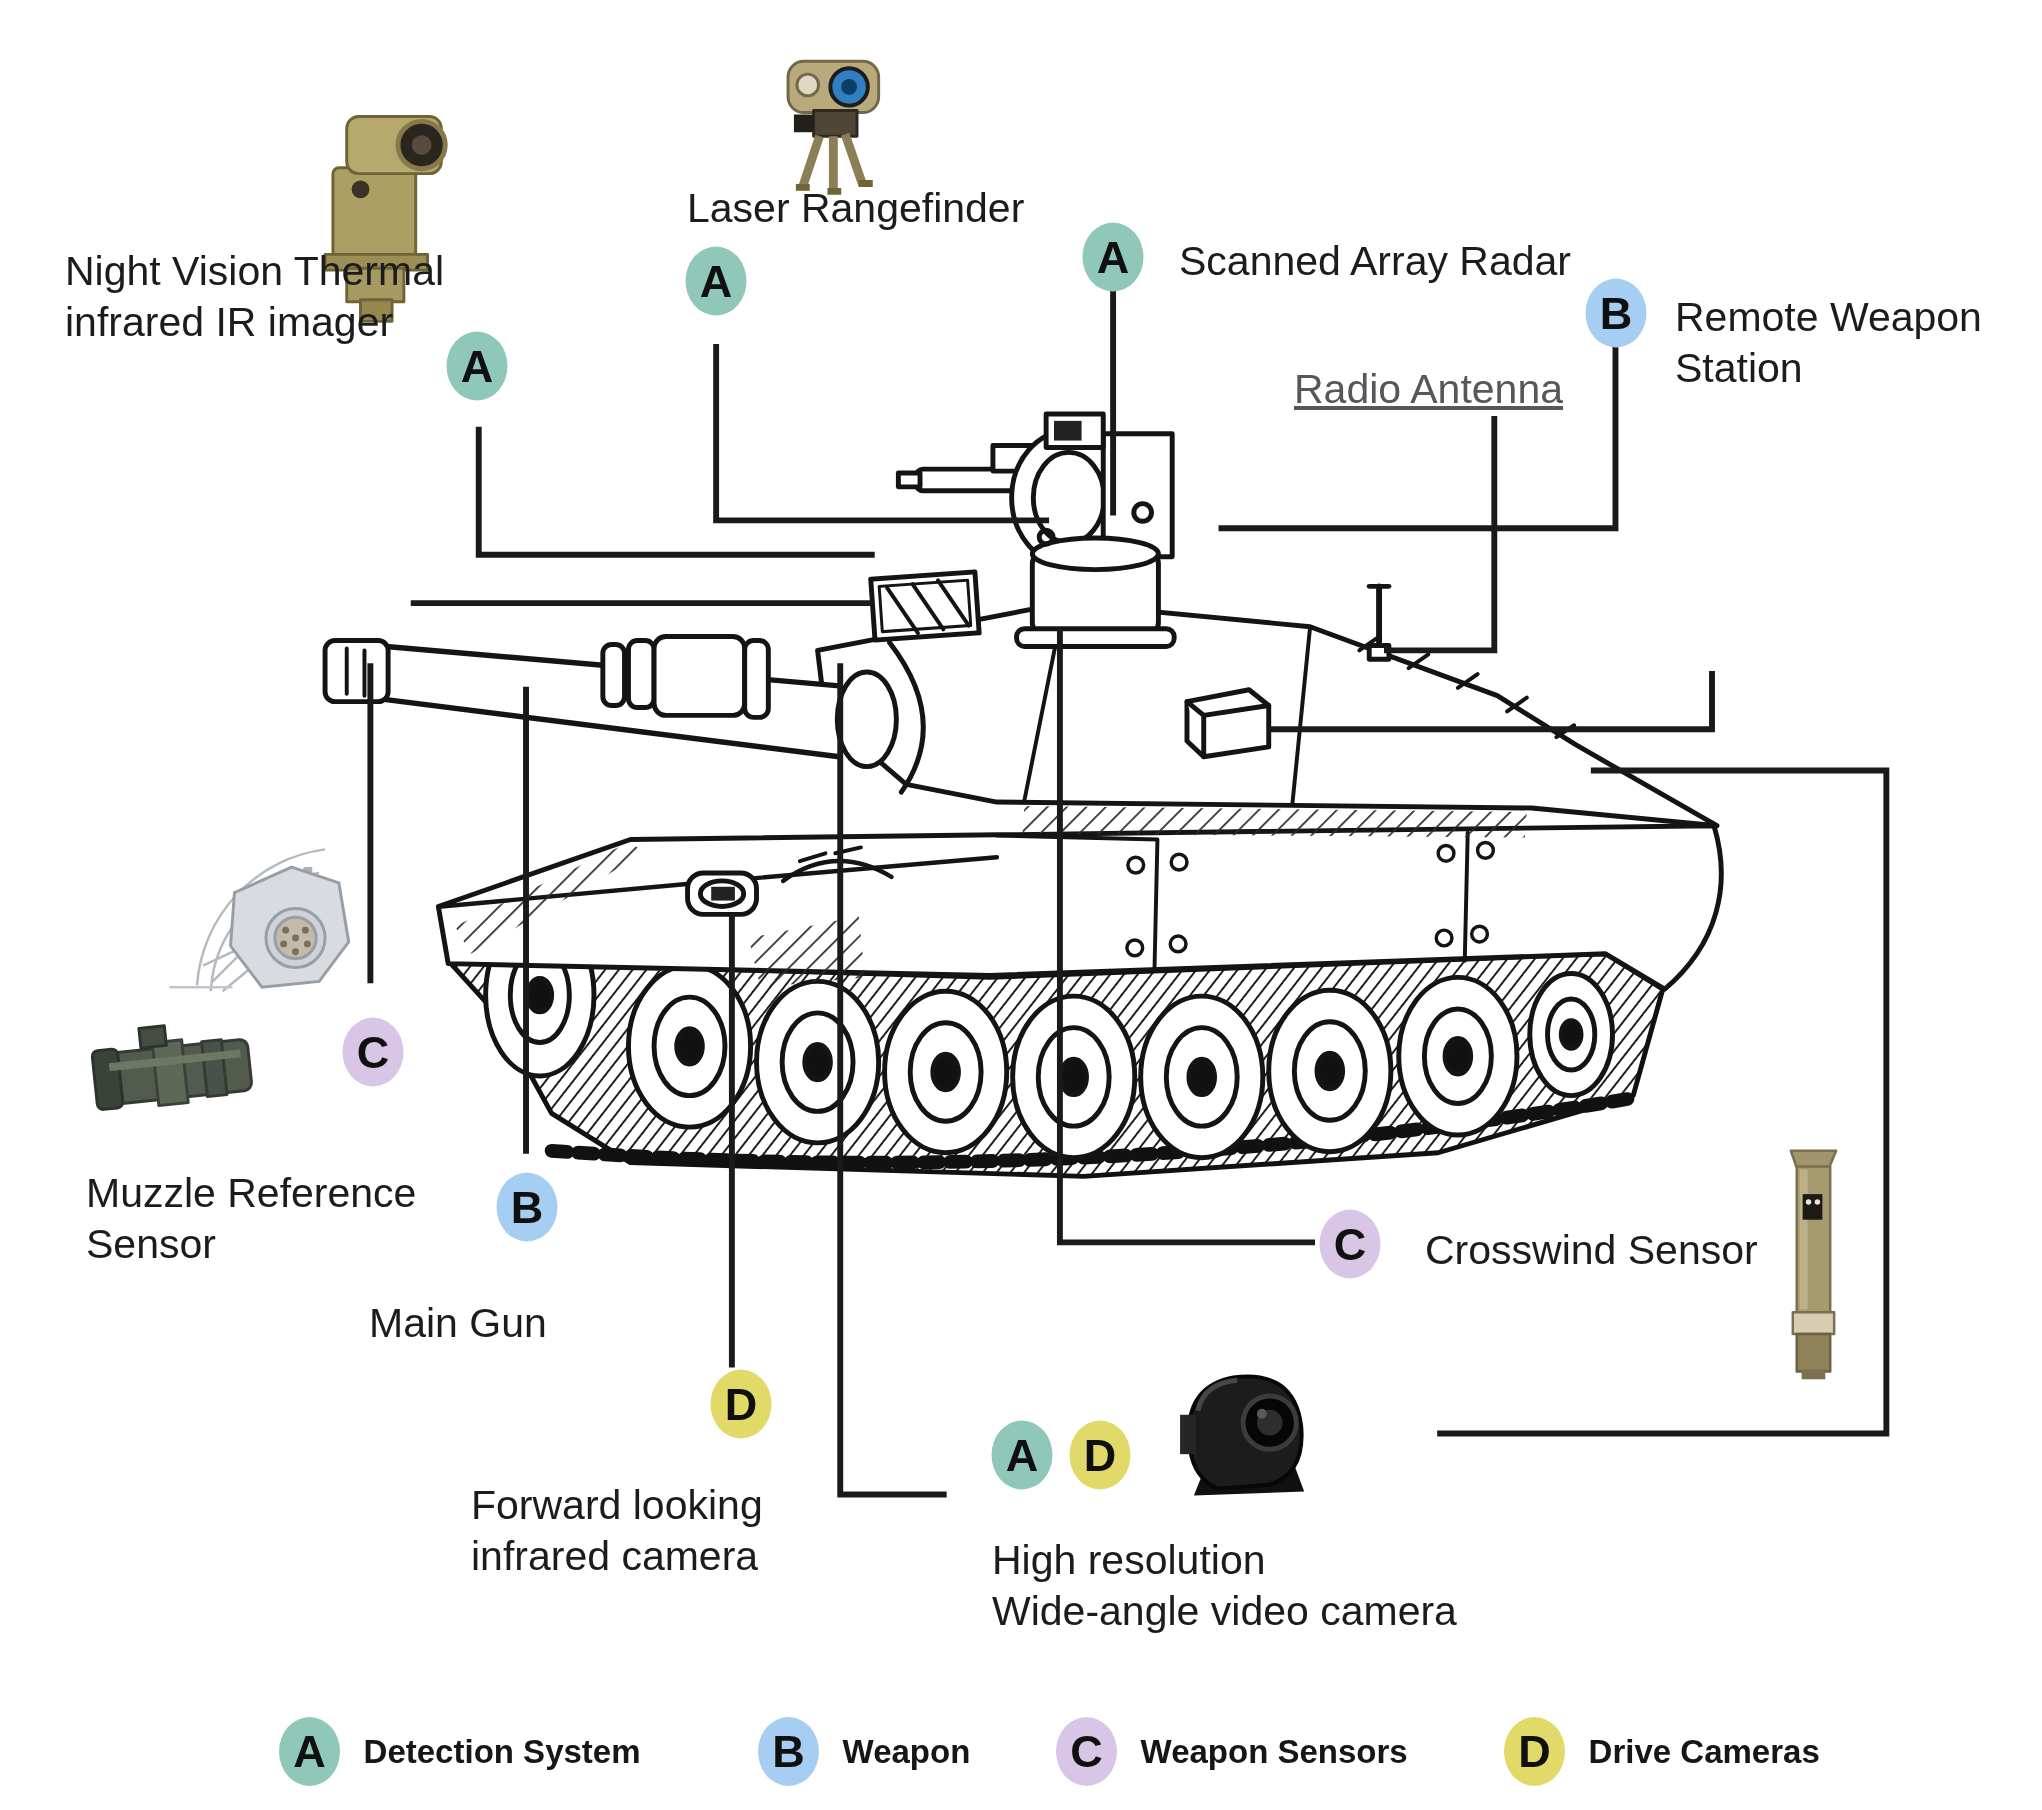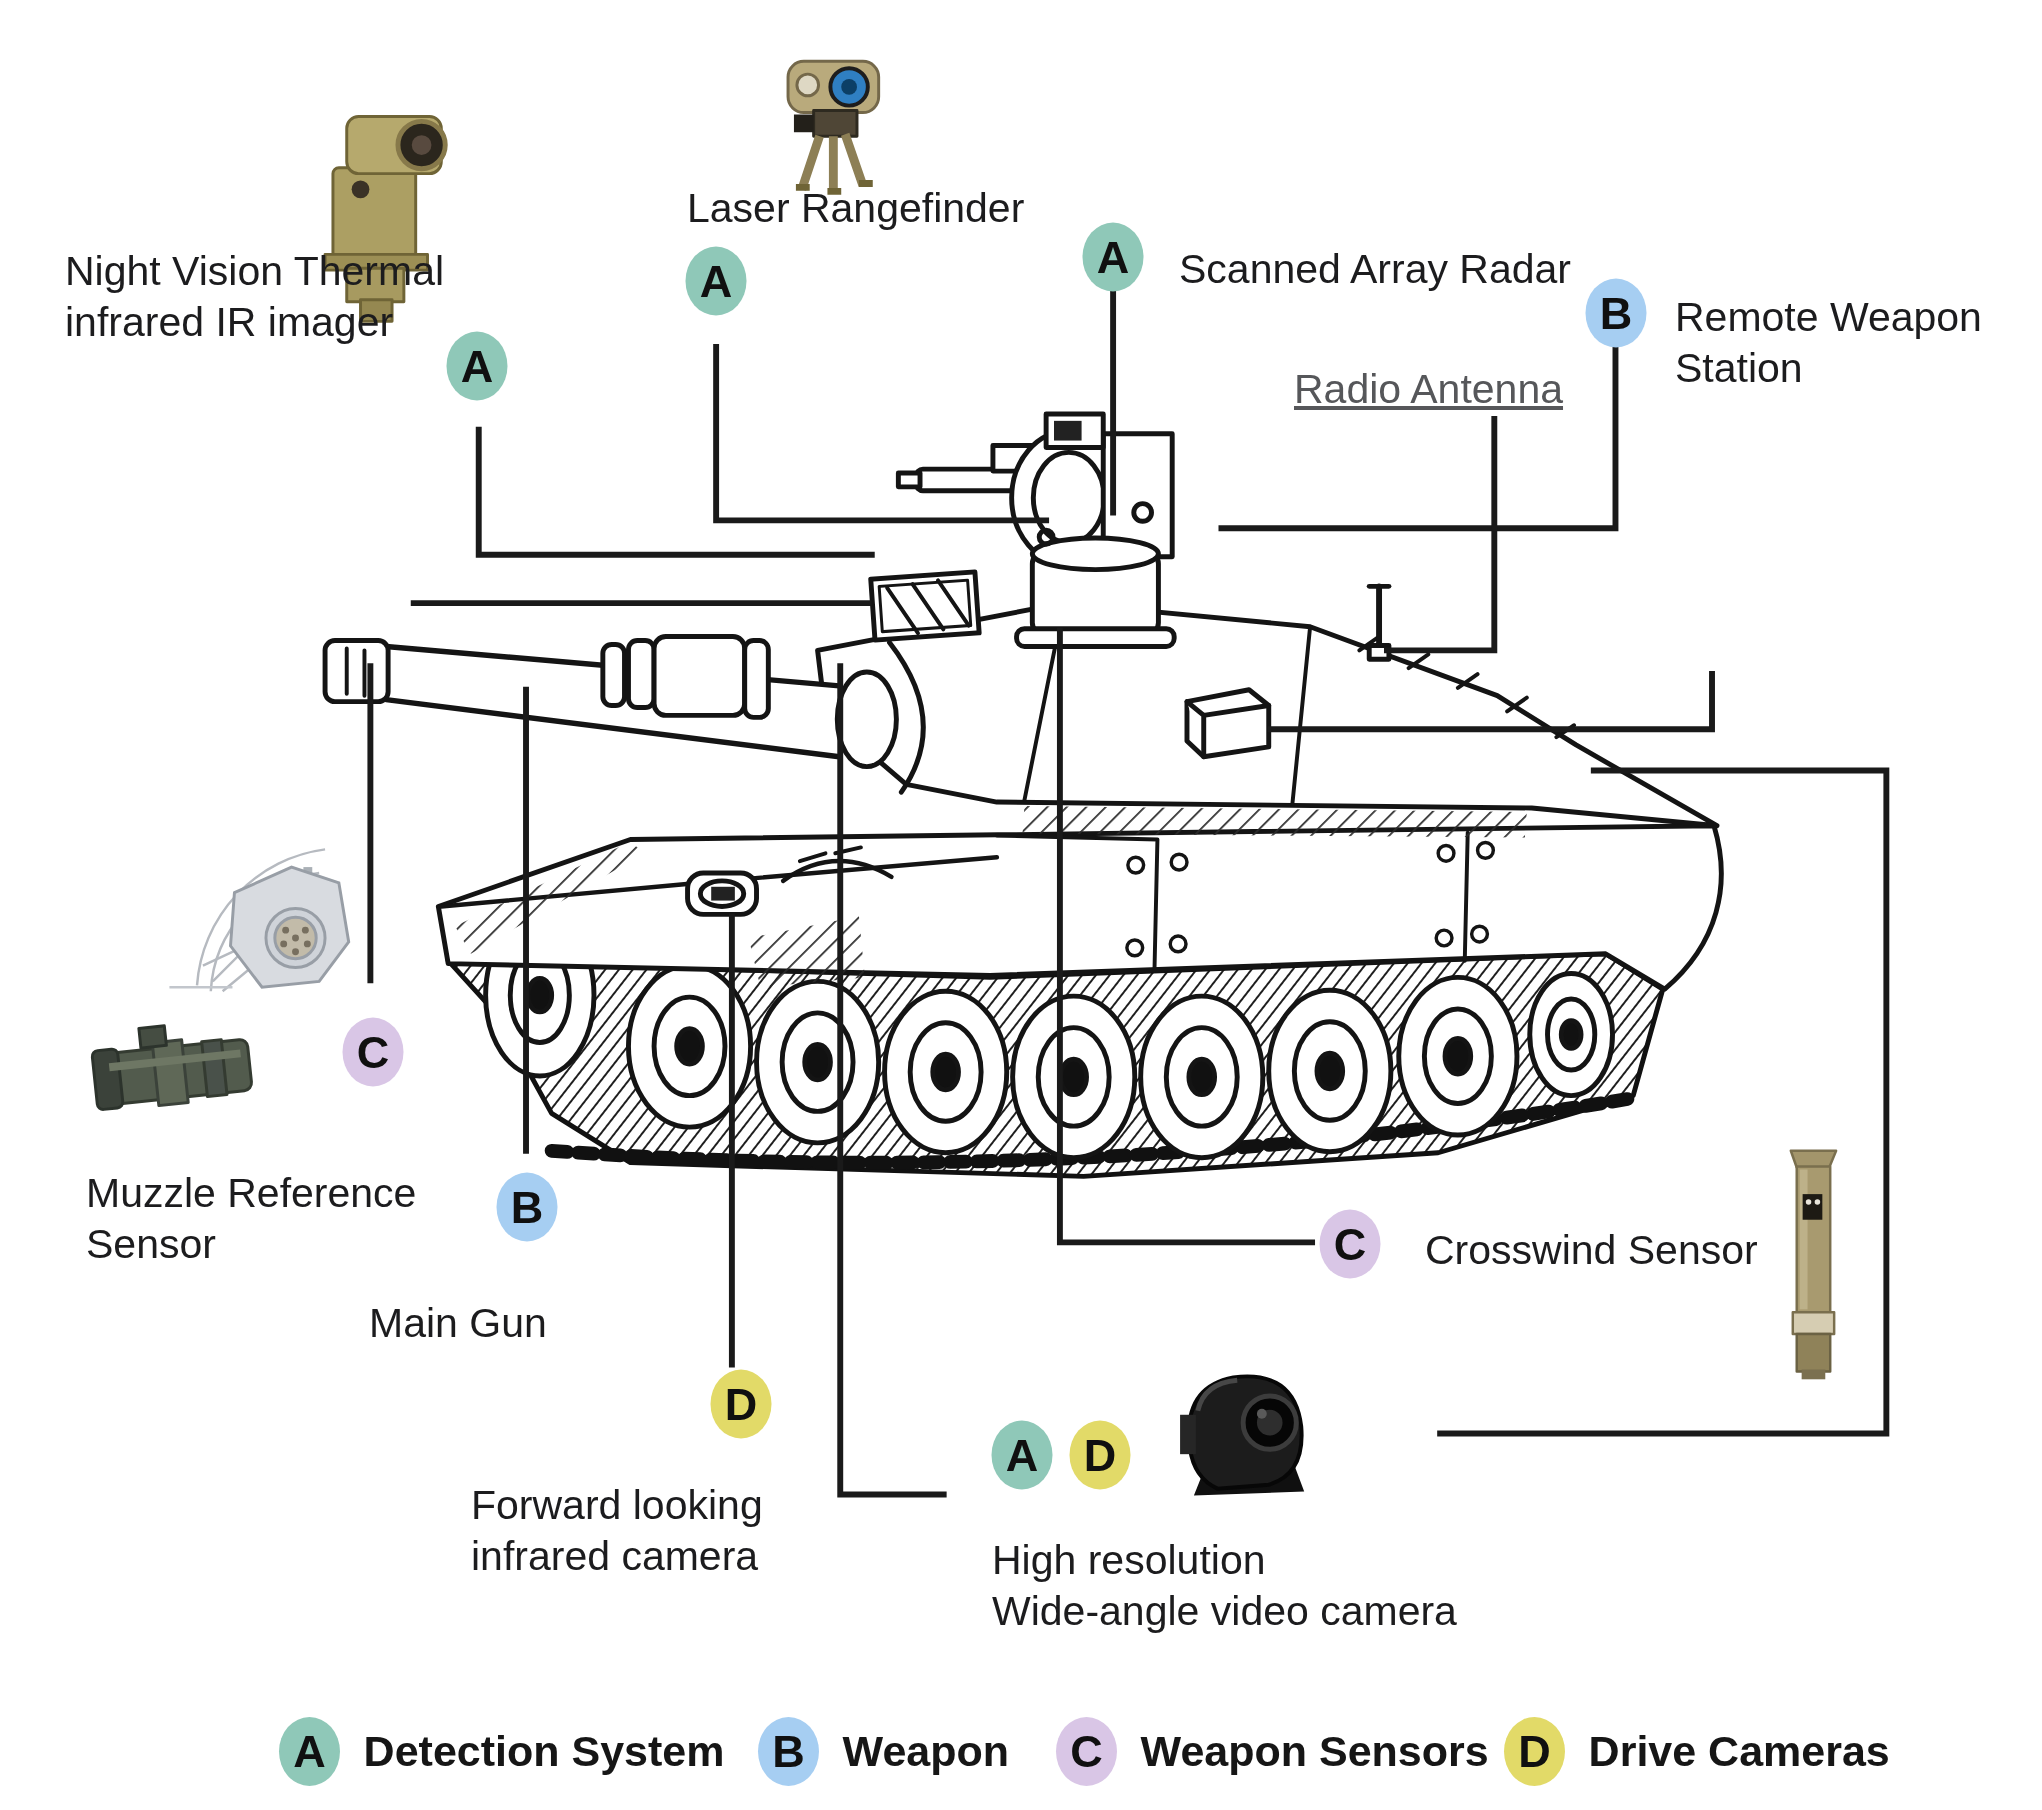--- a/index.html
+++ b/index.html
@@ -7,21 +7,21 @@
           font-family:"Liberation Sans","DejaVu Sans",sans-serif;}
   .art{position:absolute;left:0;top:0;width:2042px;height:1811px;}
   .label{position:absolute;font-weight:400;font-size:41px;line-height:1.25;color:#1c1c1e;
          white-space:pre-line;}
   .label.dim{font-weight:400;color:#56575a;text-decoration:underline;}
   .badge{position:absolute;width:61px;height:69px;border-radius:50%;
          display:flex;align-items:center;justify-content:center;
          font-weight:700;font-size:45px;color:#101010;transform:translate(-50%,-50%);}
   .legend-item{position:absolute;display:flex;align-items:center;gap:23.6px;}
   .legend-item .badge{position:static;transform:none;flex:0 0 auto;}
-  .legend-label{font-weight:700;font-size:43px;color:#161616;white-space:nowrap;}
+  .legend-label{font-weight:700;font-size:33px;color:#161616;white-space:nowrap;}
 </style>
 </head>
 <body>
 
 <div class="canvas">
 
   <svg class="art" viewBox="0 0 2073 1838">
     <defs>
       <pattern id="hatch" width="14" height="14" patternUnits="userSpaceOnUse" patternTransform="rotate(45)">
         <line x1="0" y1="0" x2="0" y2="14" stroke="#2a2a2a" stroke-width="3.5"></line>
@@ -260,21 +260,21 @@
       <path d="M743,930 V1385"></path>
       <path d="M853,676 V1517 H958"></path>
       <path d="M1076,640 V1261 H1332"></path>
       <path d="M1618,782 H1915 V1455 H1462"></path>
     </g>
   </svg>
 
   <div class="label" style="left:65px;top:246px">Night Vision Thermal
 infrared IR imager</div>
   <div class="label" style="left:687px;top:183px">Laser Rangefinder</div>
-  <div class="label" style="left:1179px;top:244px">Scanned Array Radar</div>
+  <div class="label" style="left:1179px;top:236px">Scanned Array Radar</div>
   <div class="label" style="left:1675px;top:292px">Remote Weapon
 Station</div>
   <div class="label dim" style="left:1294px;top:364px">Radio Antenna</div>
   <div class="label" style="left:86px;top:1168px">Muzzle Reference
 Sensor</div>
   <div class="label" style="left:369px;top:1298px">Main Gun</div>
   <div class="label" style="left:471px;top:1480px">Forward looking
 infrared camera</div>
   <div class="label" style="left:992px;top:1535px">High resolution
 Wide-angle video camera</div>

